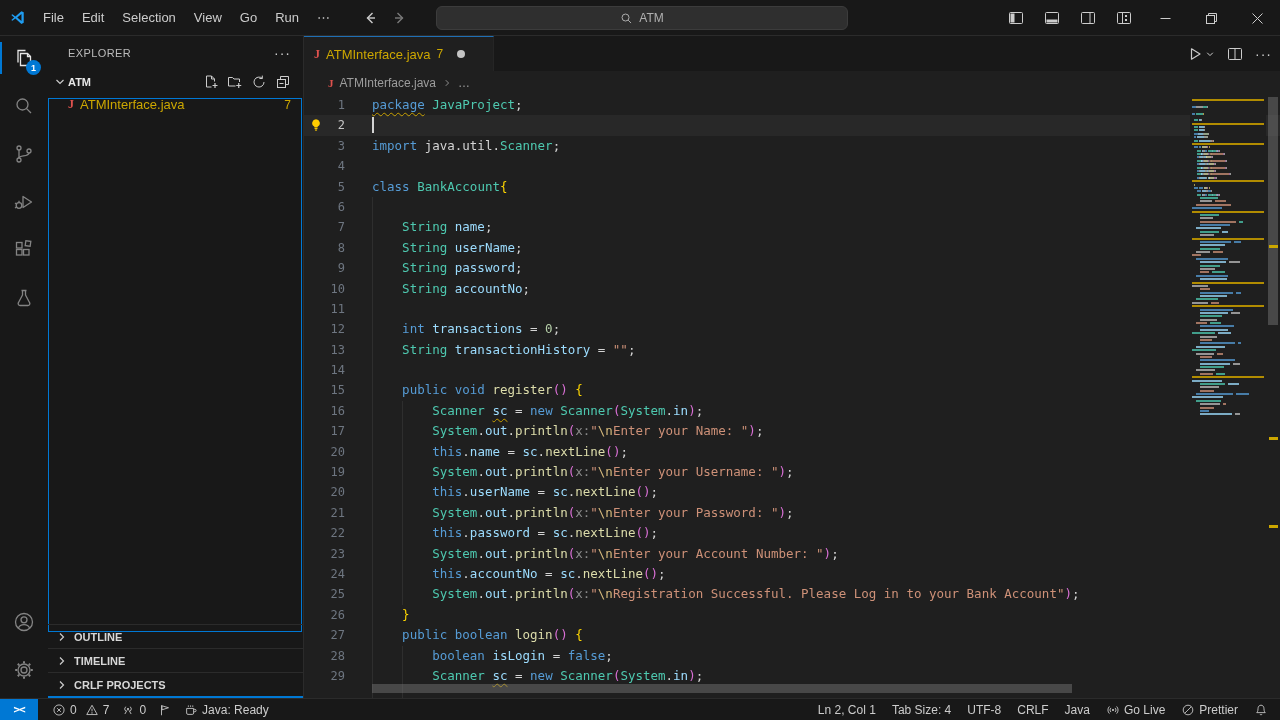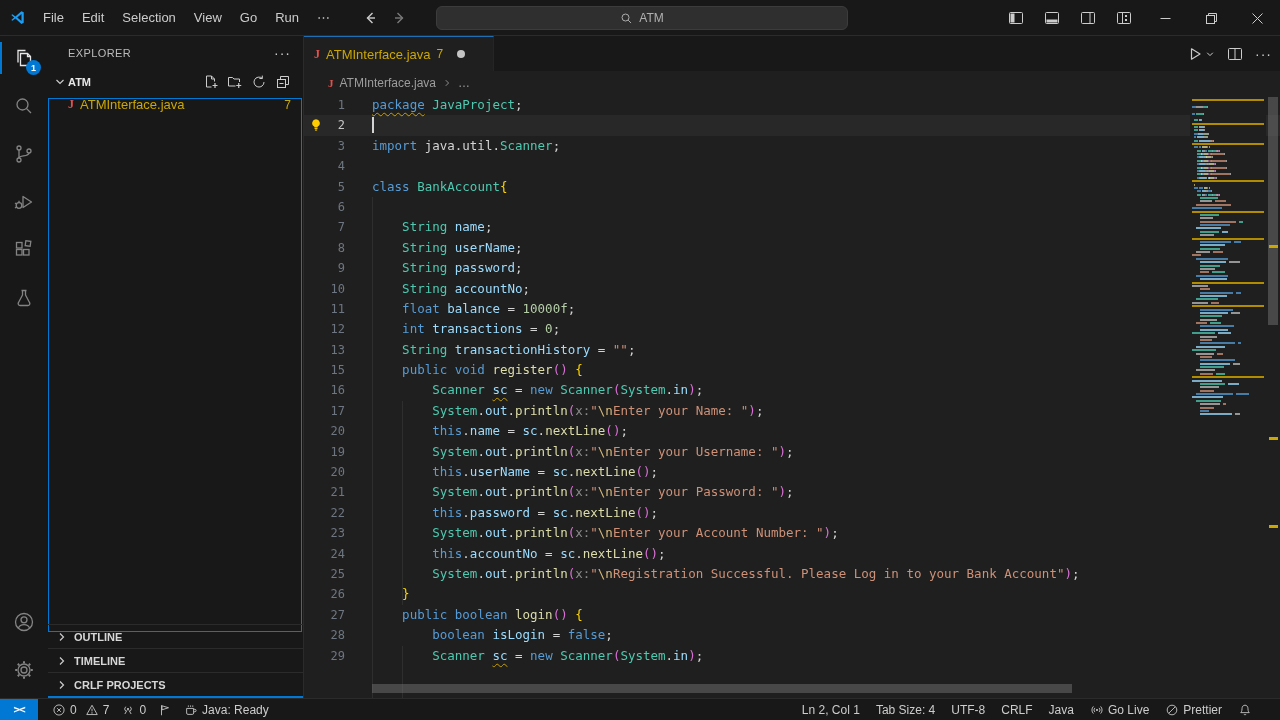--- a/index.html
+++ b/index.html
@@ -58,21 +58,21 @@
   .mm-row{position:absolute;height:2px}
   .mm-seg{position:absolute;height:2px;opacity:.75}
   .vscroll{position:absolute;top:0;right:0;width:14px;bottom:0}
   .vthumb{position:absolute;top:2px;left:2px;width:10px;height:228px;background:rgba(121,121,121,0.45)}
   .ruler-mark{position:absolute;right:2px;width:9px;height:3px;background:#cca700}
   .hthumb{position:absolute;left:68px;bottom:5px;width:700px;height:9px;background:rgba(121,121,121,0.45)}
   .statusbar{height:22px;background:#181818;border-top:1px solid #2b2b2b;display:flex;align-items:center;font-size:12px;box-sizing:border-box;position:relative}
   .remote{width:38px;height:22px;background:#0078d4;color:#ffffff;display:flex;align-items:center;justify-content:center;
     font-family:"DejaVu Sans Mono",monospace;font-size:11px;font-weight:bold;letter-spacing:-1px}
   .sb-item{display:flex;align-items:center;gap:4px;padding:0 6px;height:22px;color:#cccccc}
-  .sb-right{margin-left:auto;display:flex;align-items:flex-start;padding-right:20px}
+  .sb-right{margin-left:auto;display:flex;align-items:flex-start;padding-right:4px}
   .sb-right .sb-item{padding:0 8px}
   svg{display:block}
 </style>
 </head>
 <body>
 
 <div class="titlebar">
   <div class="logo">
     <svg width="17" height="17" viewBox="0 0 24 24">
         <path fill="#1f9cf0" d="M17.5 3 L9 10.7 L4.8 7.5 L3.2 8.4 L7.3 12 L3.2 15.6 L4.8 16.5 L9 13.3 L17.5 21 L20.8 19.4 V4.6 Z M17.6 7.1 V16.9 L11.6 12 Z"></path>
@@ -336,23 +336,24 @@
                 <rect x="6.8" y="13.2" width="2.4" height="1.2" fill="#ffcc00"></rect>
               </svg></div></div>
           <div class="line"><div class="ln">3</div><div class="toks"><span class="tk-kw">import</span><span class="tk-pln"> java.util.</span><span class="tk-type">Scanner</span><span class="tk-pln">;</span></div></div>
           <div class="line"><div class="ln">4</div><div class="toks"></div></div>
           <div class="line"><div class="ln">5</div><div class="toks"><span class="tk-kw">class</span><span class="tk-pln"> </span><span class="tk-type">BankAccount</span><span class="tk-brc">{</span></div></div>
           <div class="line"><div class="ln">6</div><div class="toks"></div></div>
           <div class="line"><div class="ln">7</div><div class="toks"><span class="tk-pln">    </span><span class="tk-type">String</span><span class="tk-pln"> </span><span class="tk-var">name</span><span class="tk-pln">;</span></div></div>
           <div class="line"><div class="ln">8</div><div class="toks"><span class="tk-pln">    </span><span class="tk-type">String</span><span class="tk-pln"> </span><span class="tk-var">userName</span><span class="tk-pln">;</span></div></div>
           <div class="line"><div class="ln">9</div><div class="toks"><span class="tk-pln">    </span><span class="tk-type">String</span><span class="tk-pln"> </span><span class="tk-var">password</span><span class="tk-pln">;</span></div></div>
           <div class="line"><div class="ln">10</div><div class="toks"><span class="tk-pln">    </span><span class="tk-type">String</span><span class="tk-pln"> </span><span class="tk-var">accountNo</span><span class="tk-pln">;</span></div></div>
-          <div class="line"><div class="ln">11</div><div class="toks"><span class="tk-pln">    </span><span class="tk-kw">float</span><span class="tk-pln"> </span><span class="tk-var">balance</span><span class="tk-pln"> = </span><span class="tk-num">10000f</span><span class="tk-pln">;</span></div></div>
+          <div class="line"><div class="ln">11</div></div>
           <div class="line"><div class="ln">12</div><div class="toks"><span class="tk-pln">    </span><span class="tk-kw">int</span><span class="tk-pln"> </span><span class="tk-var">transactions</span><span class="tk-pln"> = </span><span class="tk-num">0</span><span class="tk-pln">;</span></div></div>
           <div class="line"><div class="ln">13</div><div class="toks"><span class="tk-pln">    </span><span class="tk-type">String</span><span class="tk-pln"> </span><span class="tk-var">transactionHistory</span><span class="tk-pln"> = </span><span class="tk-str">""</span><span class="tk-pln">;</span></div></div>
+          <div class="line"><div class="ln">14</div><div class="toks"></div></div>
           <div class="line"><div class="ln">15</div><div class="toks"><span class="tk-pln">    </span><span class="tk-kw">public</span><span class="tk-pln"> </span><span class="tk-kw">void</span><span class="tk-pln"> </span><span class="tk-fn">register</span><span class="tk-prn">()</span><span class="tk-pln"> </span><span class="tk-brc">{</span></div></div>
           <div class="line"><div class="ln">16</div><div class="toks"><span class="tk-pln">        </span><span class="tk-type">Scanner</span><span class="tk-pln"> </span><span class="tk-var wavy">sc</span><span class="tk-pln"> = </span><span class="tk-kw">new</span><span class="tk-pln"> </span><span class="tk-type">Scanner</span><span class="tk-prn">(</span><span class="tk-type">System</span><span class="tk-pln">.</span><span class="tk-var">in</span><span class="tk-prn">)</span><span class="tk-pln">;</span></div></div>
           <div class="line"><div class="ln">17</div><div class="toks"><span class="tk-pln">        </span><span class="tk-type">System</span><span class="tk-pln">.</span><span class="tk-var">out</span><span class="tk-pln">.</span><span class="tk-fn">println</span><span class="tk-prn">(</span><span class="tk-hint">x:</span><span class="tk-str">"</span><span class="tk-esc">\n</span><span class="tk-str">Enter your Name: "</span><span class="tk-prn">)</span><span class="tk-pln">;</span></div></div>
           <div class="line"><div class="ln">20</div><div class="toks"><span class="tk-pln">        </span><span class="tk-kw">this</span><span class="tk-pln">.</span><span class="tk-var">name</span><span class="tk-pln"> = </span><span class="tk-var">sc</span><span class="tk-pln">.</span><span class="tk-fn">nextLine</span><span class="tk-prn">()</span><span class="tk-pln">;</span></div></div>
           <div class="line"><div class="ln">19</div><div class="toks"><span class="tk-pln">        </span><span class="tk-type">System</span><span class="tk-pln">.</span><span class="tk-var">out</span><span class="tk-pln">.</span><span class="tk-fn">println</span><span class="tk-prn">(</span><span class="tk-hint">x:</span><span class="tk-str">"</span><span class="tk-esc">\n</span><span class="tk-str">Enter your Username: "</span><span class="tk-prn">)</span><span class="tk-pln">;</span></div></div>
           <div class="line"><div class="ln">20</div><div class="toks"><span class="tk-pln">        </span><span class="tk-kw">this</span><span class="tk-pln">.</span><span class="tk-var">userName</span><span class="tk-pln"> = </span><span class="tk-var">sc</span><span class="tk-pln">.</span><span class="tk-fn">nextLine</span><span class="tk-prn">()</span><span class="tk-pln">;</span></div></div>
           <div class="line"><div class="ln">21</div><div class="toks"><span class="tk-pln">        </span><span class="tk-type">System</span><span class="tk-pln">.</span><span class="tk-var">out</span><span class="tk-pln">.</span><span class="tk-fn">println</span><span class="tk-prn">(</span><span class="tk-hint">x:</span><span class="tk-str">"</span><span class="tk-esc">\n</span><span class="tk-str">Enter your Password: "</span><span class="tk-prn">)</span><span class="tk-pln">;</span></div></div>
           <div class="line"><div class="ln">22</div><div class="toks"><span class="tk-pln">        </span><span class="tk-kw">this</span><span class="tk-pln">.</span><span class="tk-var">password</span><span class="tk-pln"> = </span><span class="tk-var">sc</span><span class="tk-pln">.</span><span class="tk-fn">nextLine</span><span class="tk-prn">()</span><span class="tk-pln">;</span></div></div>
           <div class="line"><div class="ln">23</div><div class="toks"><span class="tk-pln">        </span><span class="tk-type">System</span><span class="tk-pln">.</span><span class="tk-var">out</span><span class="tk-pln">.</span><span class="tk-fn">println</span><span class="tk-prn">(</span><span class="tk-hint">x:</span><span class="tk-str">"</span><span class="tk-esc">\n</span><span class="tk-str">Enter your Account Number: "</span><span class="tk-prn">)</span><span class="tk-pln">;</span></div></div>
           <div class="line"><div class="ln">24</div><div class="toks"><span class="tk-pln">        </span><span class="tk-kw">this</span><span class="tk-pln">.</span><span class="tk-var">accountNo</span><span class="tk-pln"> = </span><span class="tk-var">sc</span><span class="tk-pln">.</span><span class="tk-fn">nextLine</span><span class="tk-prn">()</span><span class="tk-pln">;</span></div></div>

